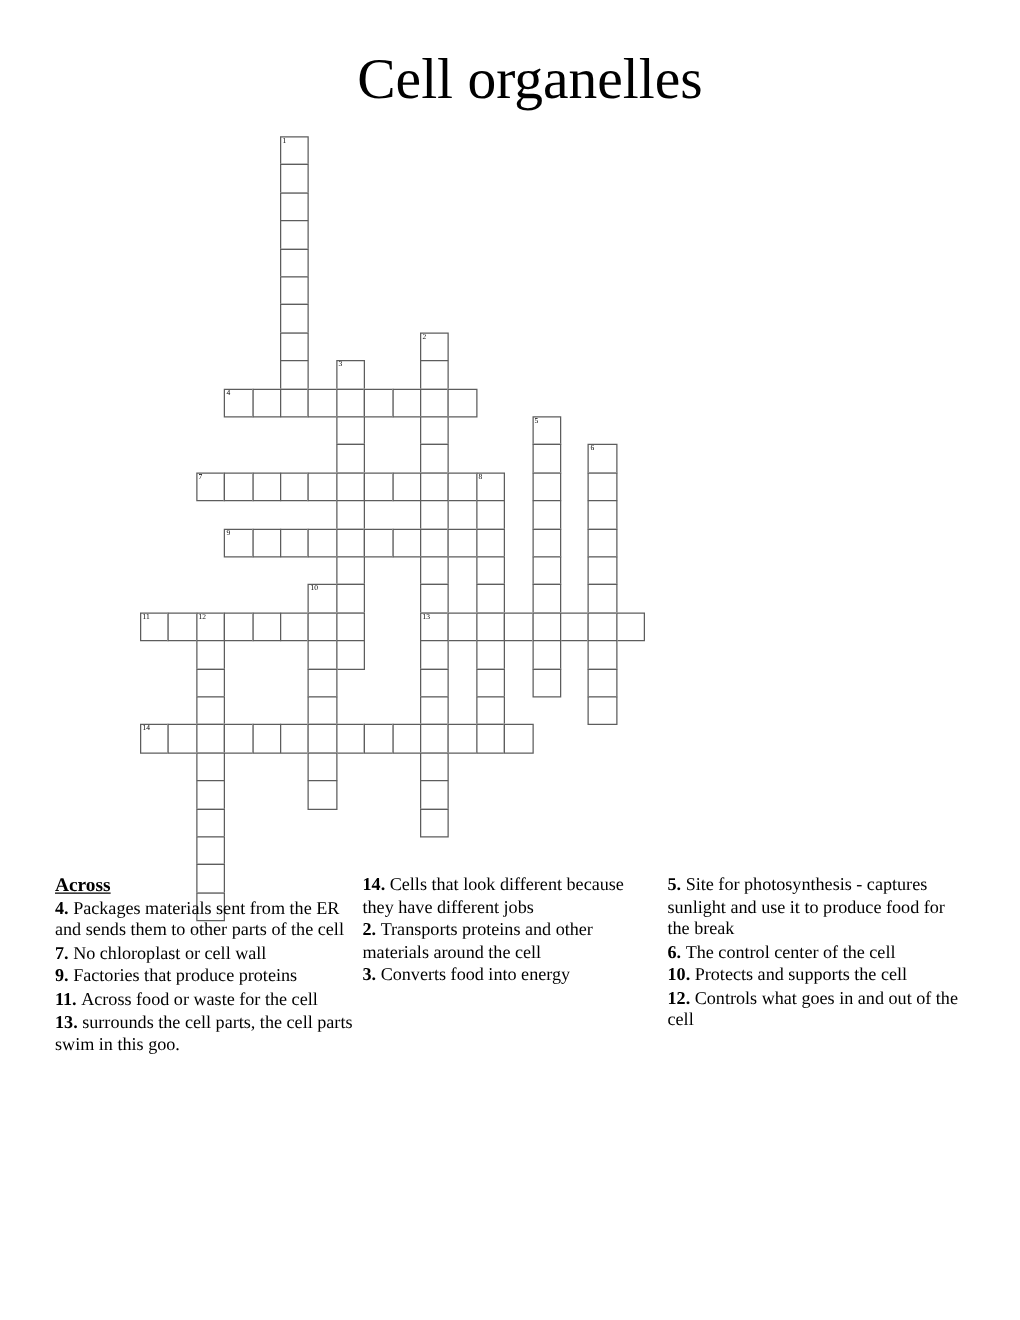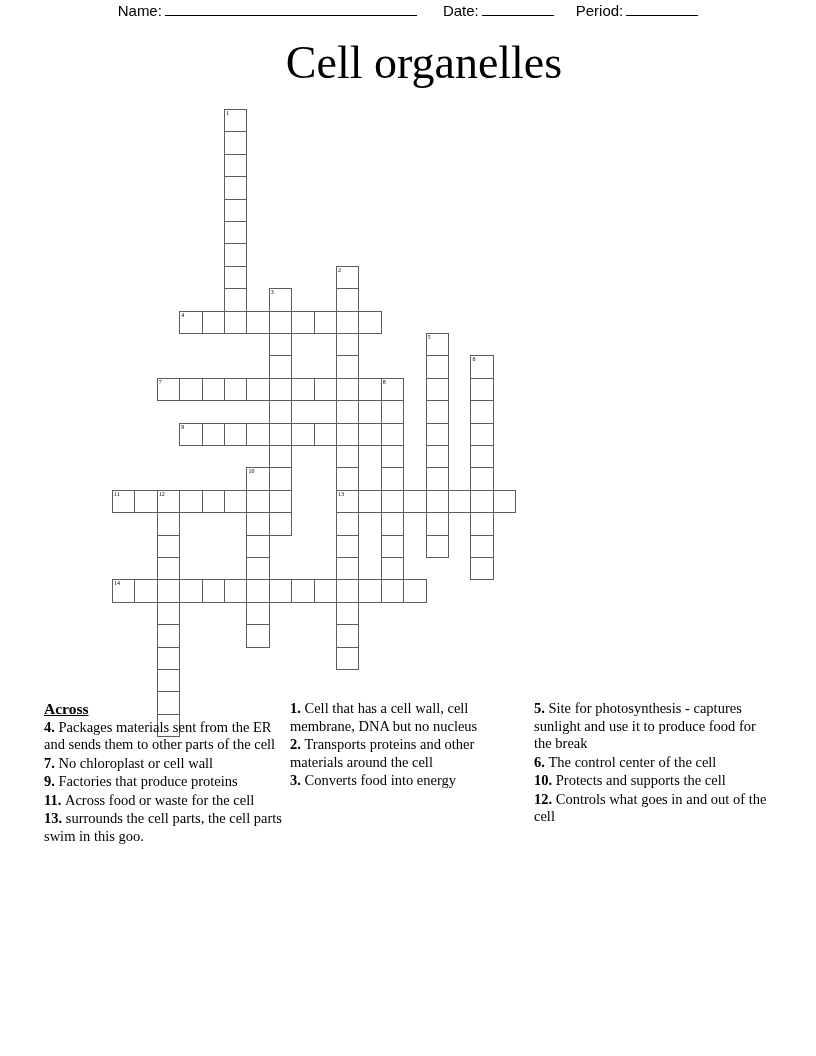--- a/index.html
+++ b/index.html
@@ -98,36 +98,20 @@
     display:block;
     text-align:left;
   }
   .clue .n{font-weight:bold;}
 </style>
 </head>
 <body>
 
 <div class="page">
 
-  <div class="header-line">
-    <span class="hfield">
-      <span class="hlabel">Name:</span>
-      <span class="hrule name"></span>
-    </span>
-    <span class="gap-a"></span>
-    <span class="hfield">
-      <span class="hlabel">Date:</span>
-      <span class="hrule date"></span>
-    </span>
-    <span class="gap-b"></span>
-    <span class="hfield">
-      <span class="hlabel">Period:</span>
-      <span class="hrule period"></span>
-    </span>
-  </div>
 
   <div class="title">Cell organelles</div>
 
   <div id="grid-wrap">
       <div class="cw-cell" style="left: 112px; top: 0px; width: 23.4px; height: 23.4px;">
         <span class="cw-num">1</span>
       </div>
       <div class="cw-cell" style="left: 112px; top: 22.4px; width: 23.4px; height: 23.4px;"></div>
       <div class="cw-cell" style="left: 112px; top: 44.8px; width: 23.4px; height: 23.4px;"></div>
       <div class="cw-cell" style="left: 112px; top: 67.2px; width: 23.4px; height: 23.4px;"></div>
@@ -286,21 +270,21 @@
   <div class="clues">
     <div class="clue-col c1" id="clue-col-1">
         <span class="sec-head">Across</span>
         <span class="clue"><span class="n">4. </span><span>Packages materials sent from the ER and sends them to other parts of the cell</span></span>
         <span class="clue"><span class="n">7. </span><span>No chloroplast or cell wall</span></span>
         <span class="clue"><span class="n">9. </span><span>Factories that produce proteins</span></span>
         <span class="clue"><span class="n">11. </span><span>Across food or waste for the cell</span></span>
         <span class="clue"><span class="n">13. </span><span>surrounds the cell parts, the cell parts swim in this goo.</span></span>
       </div>
     <div class="clue-col c2" id="clue-col-2">
-        <span class="clue"><span class="n">1. </span><span>Cell that has a cell wall, cell membrane, DNA but no nucleus</span></span>
+        <span class="clue"><span class="n">14. </span><span>Cells that look different because they have different jobs</span></span>
         <span class="clue"><span class="n">2. </span><span>Transports proteins and other materials around the cell</span></span>
         <span class="clue"><span class="n">3. </span><span>Converts food into energy</span></span>
       </div>
     <div class="clue-col c3" id="clue-col-3">
         <span class="clue"><span class="n">5. </span><span>Site for photosynthesis - captures sunlight and use it to produce food for the break</span></span>
         <span class="clue"><span class="n">6. </span><span>The control center of the cell</span></span>
         <span class="clue"><span class="n">10. </span><span>Protects and supports the cell</span></span>
         <span class="clue"><span class="n">12. </span><span>Controls what goes in and out of the cell</span></span>
       </div>
   </div>

